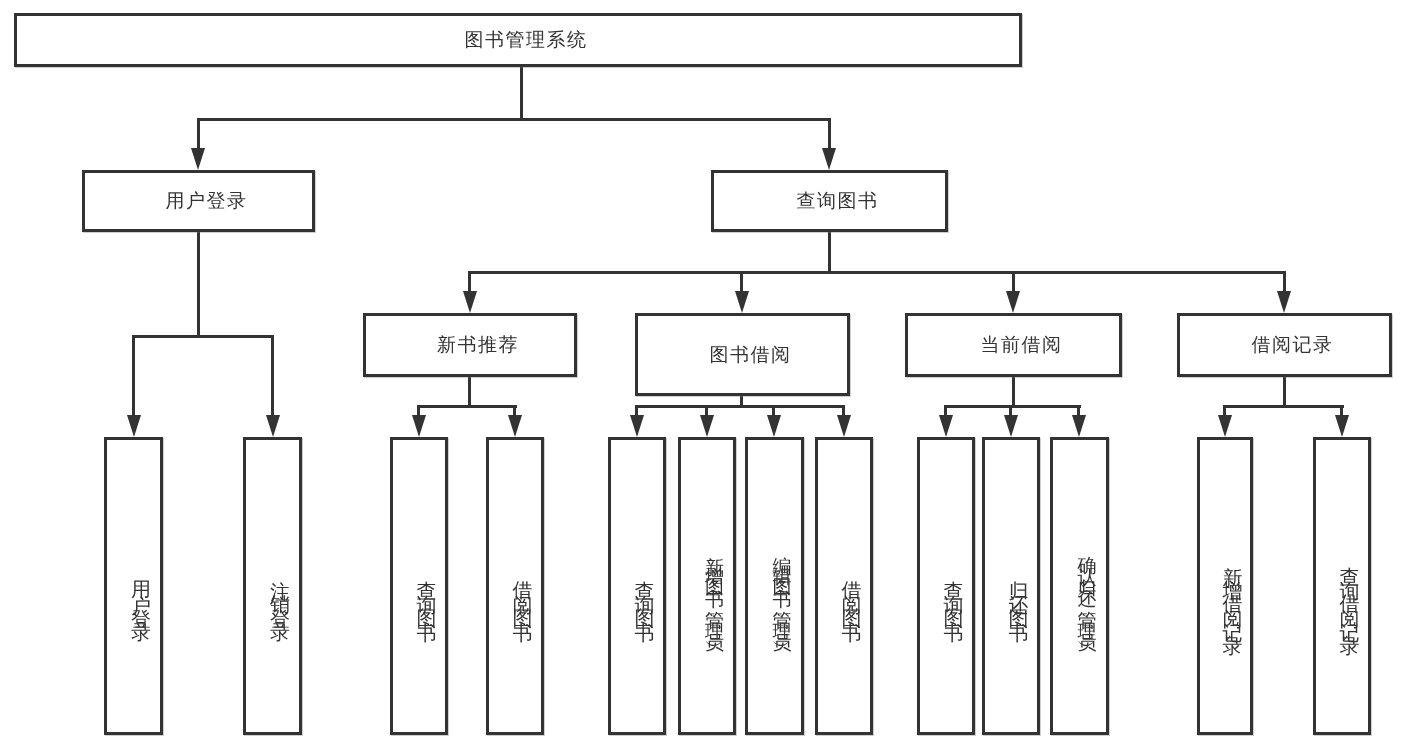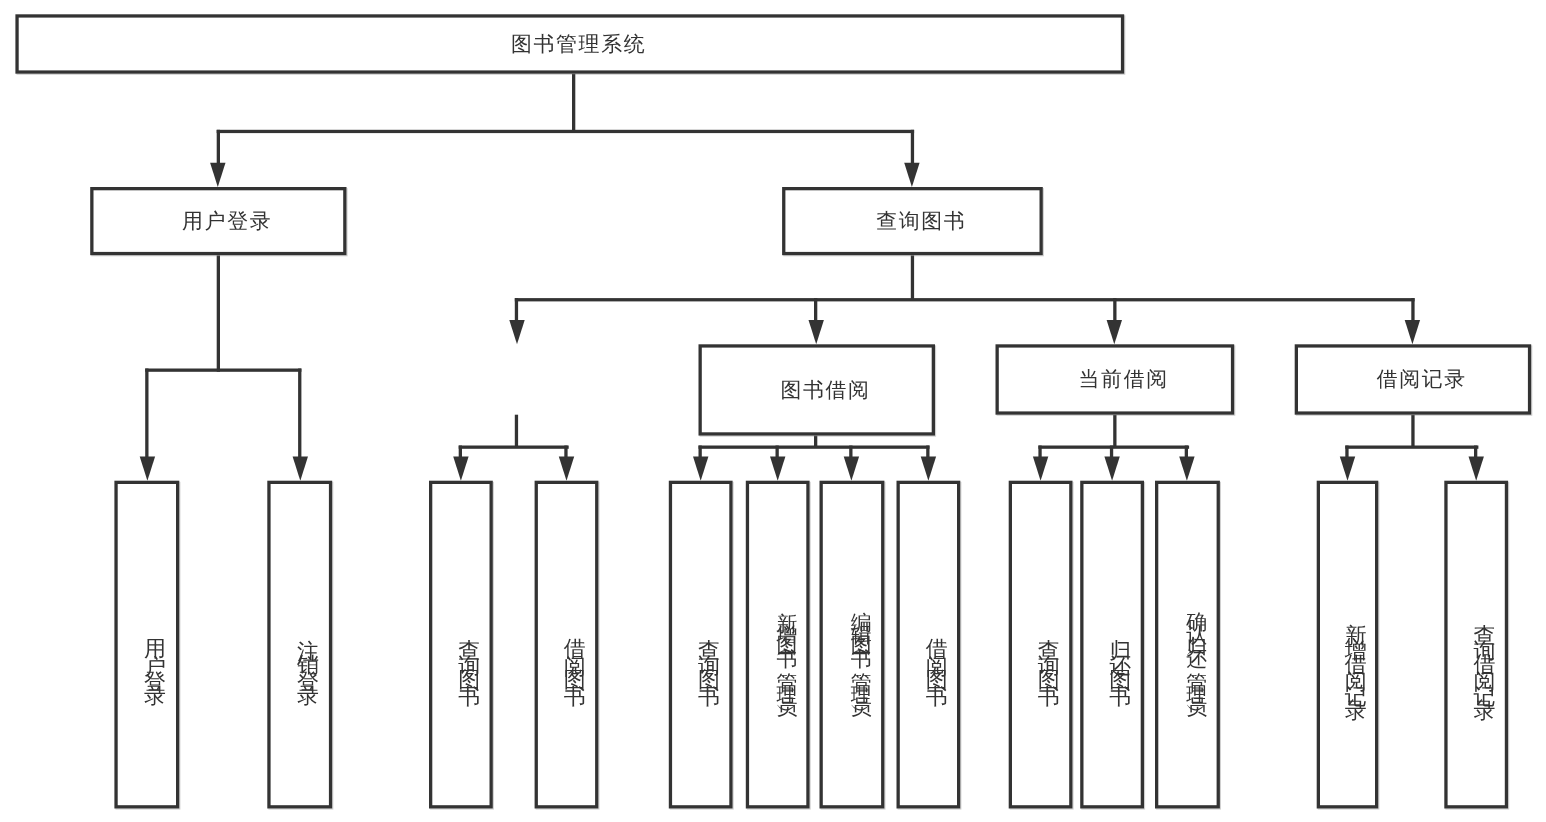--- a/index.html
+++ b/index.html
@@ -105,20 +105,23 @@
     <span>图书管理系统</span>
   </div>
 
   <div class="box h" style="left:82px;top:170px;width:233px;height:62px">
     <span>用户登录</span>
   </div>
   <div class="box h" style="left:711px;top:170px;width:237px;height:62px">
     <span>查询图书</span>
   </div>
 
+  <div class="box h" style="left:363px;top:313px;width:214px;height:64px">
+    <span>新书推荐</span>
+  </div>
   <div class="box h" style="left:635px;top:313px;width:215px;height:83px">
     <span>图书借阅</span>
   </div>
   <div class="box h" style="left:1177px;top:313px;width:215px;height:64px">
     <span>借阅记录</span>
   </div>
   <div class="box h" style="left:905px;top:313px;width:217px;height:64px">
     <span>当前借阅</span>
   </div>
 

